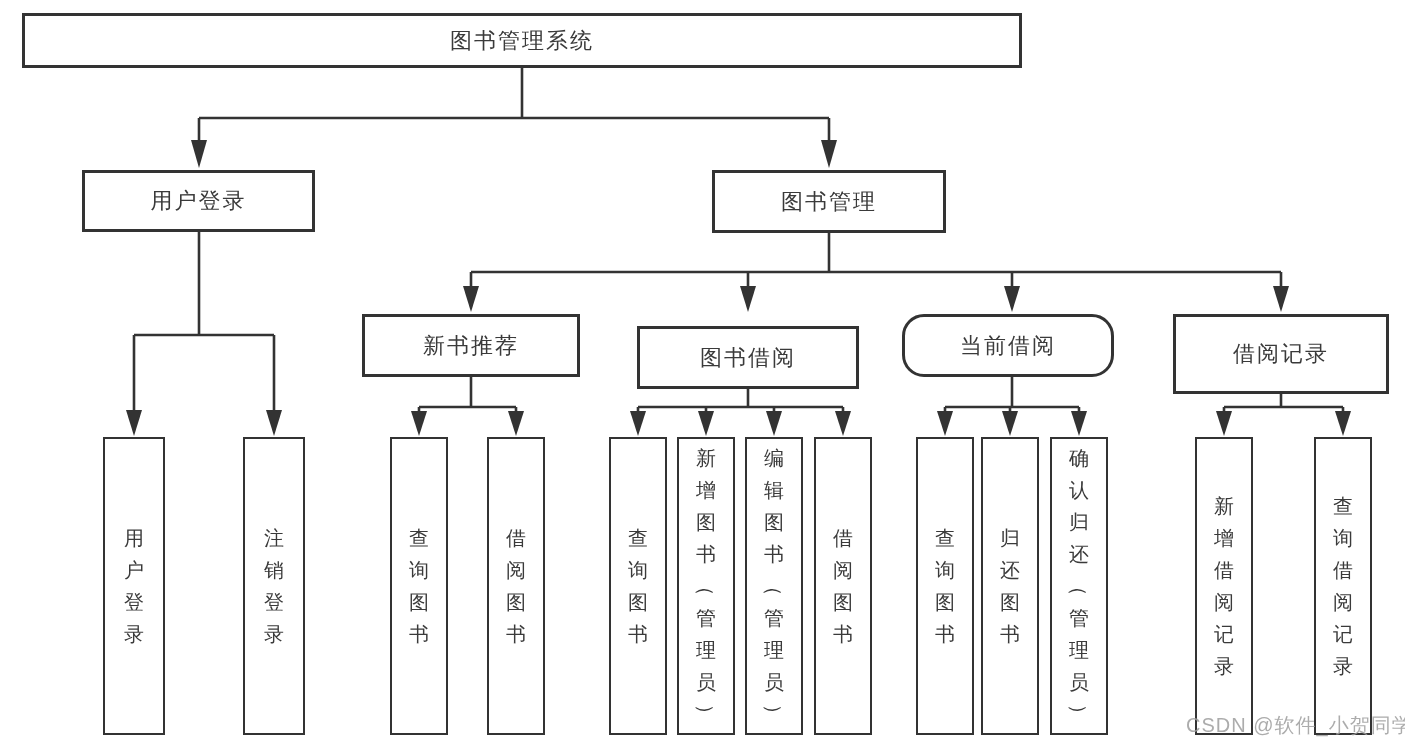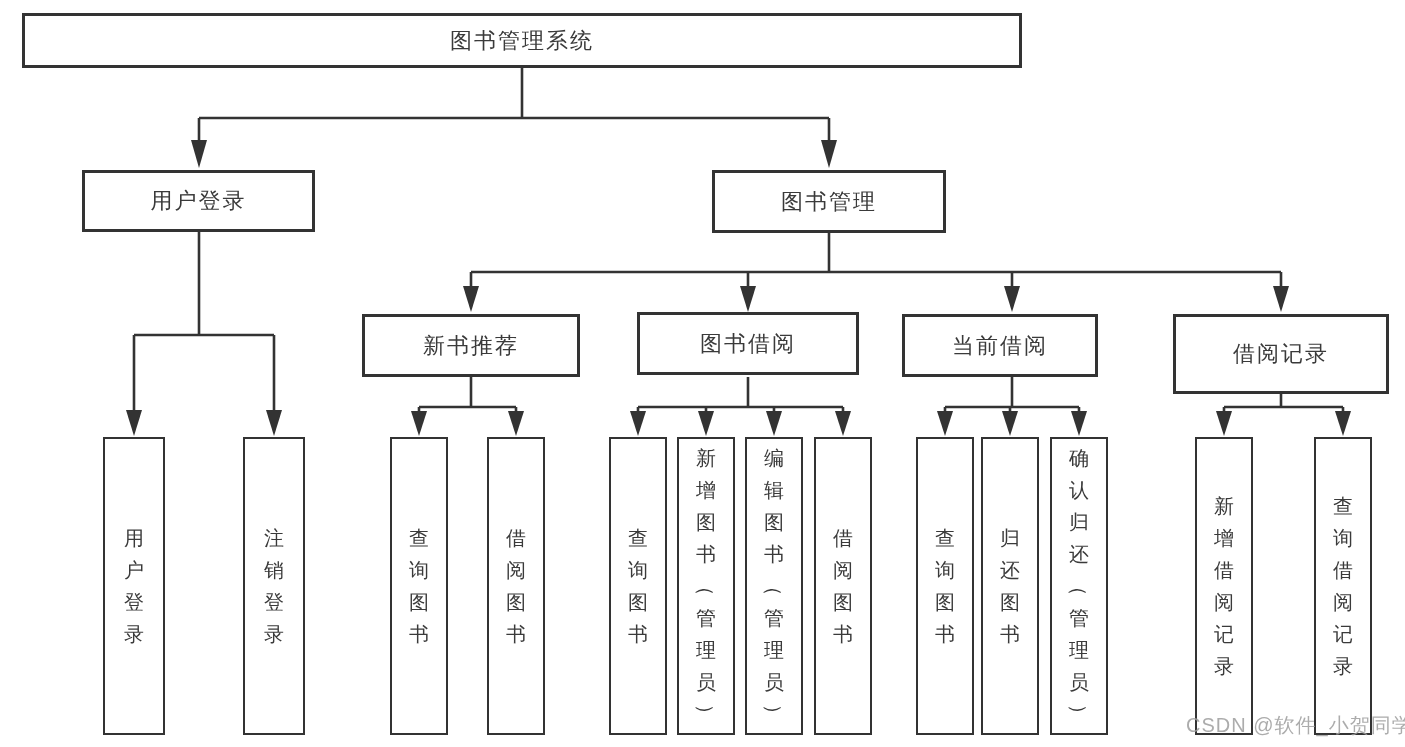--- a/index.html
+++ b/index.html
@@ -89,24 +89,24 @@
   <div class="box" style="left:82px;top:170px;width:233px;height:62px;">
     <span class="hlabel">用户登录</span>
   </div>
   <div class="box" style="left:712px;top:170px;width:234px;height:63px;">
     <span class="hlabel">图书管理</span>
   </div>
 
   <div class="box" style="left:362px;top:314px;width:218px;height:63px;justify-content:center;">
     <span class="hlabel">新书推荐</span>
   </div>
-  <div class="box" style="left:637px;top:312px;width:222px;height:63px;">
+  <div class="box" style="left:637px;top:326px;width:222px;height:63px;">
     <span class="hlabel">图书借阅</span>
   </div>
-  <div class="box" style="left:902px;top:314px;width:196px;height:63px;">
+  <div class="box" style="left:902px;top:314px;width:212px;height:63px;border-radius:22px;">
     <span class="hlabel">当前借阅</span>
   </div>
   <div class="box" style="left:1173px;top:314px;width:216px;height:80px;">
     <span class="hlabel">借阅记录</span>
   </div>
 
   <div class="box vbox" style="left:103px;top:437px;width:62px;height:298px;">
     <span class="vlabel">
         <span>用</span>
         <span>户</span>

